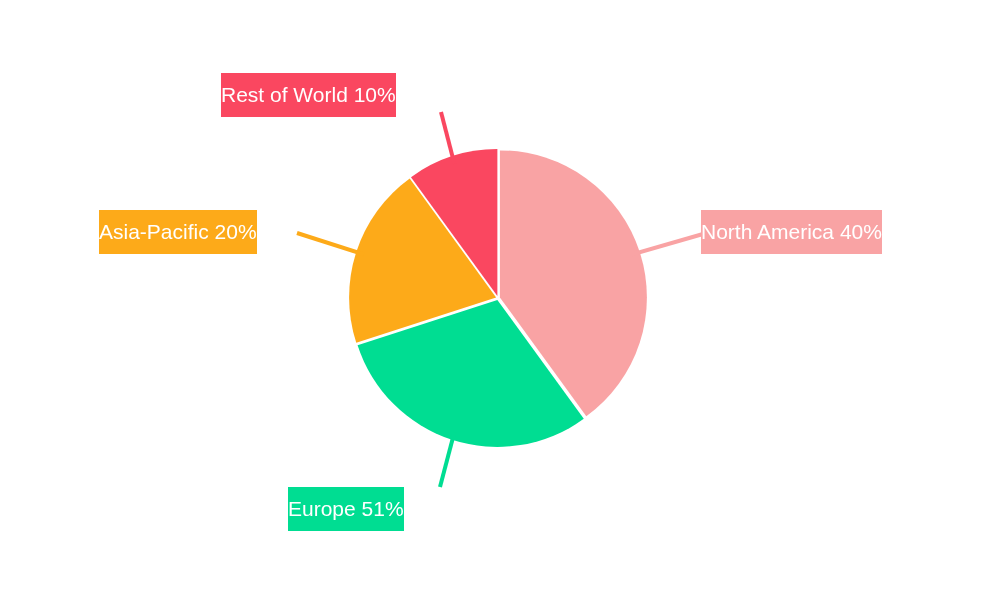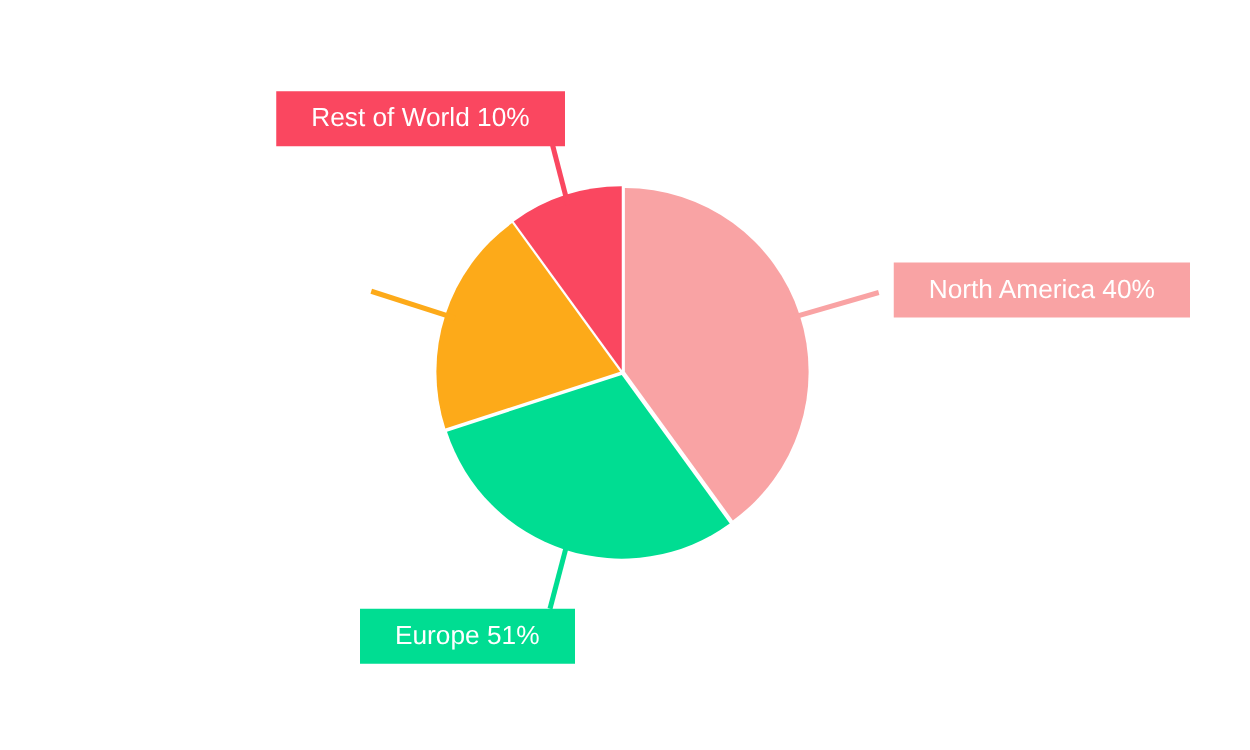--- a/index.html
+++ b/index.html
@@ -25,33 +25,32 @@
     width: 1000px;
     height: 600px;
     display: block;
   }
   .slice-label {
     position: absolute;
     display: flex;
     align-items: center;
     justify-content: center;
     height: 44px;
-    padding: 0 28px;
+    padding: 0 0;
     box-sizing: border-box;
     color: #ffffff;
     font-family: "Liberation Sans", sans-serif;
     font-size: 21px;
     line-height: 44px;
     white-space: nowrap;
     letter-spacing: 0px;
   }
   #label-north-america {
     left: 701px;
     top: 210px;
-    margin-left: 14px;
   }
   #label-europe {
     left: 288px;
     top: 487px;
   }
   #label-asia-pacific {
     left: 99px;
     top: 210px;
   }
   #label-rest-of-world {
@@ -76,16 +75,17 @@
         <line x1="454.4286037931324" y1="432.09896879761664" x2="440" y2="487" stroke="#00DD92" stroke-width="4"></line>
         <line x1="363.90103120238336" y1="254.42860379313237" x2="297" y2="233" stroke="#FDAA19" stroke-width="4"></line>
         <line x1="454.4286037931324" y1="163.90103120238336" x2="441" y2="112" stroke="#FA4760" stroke-width="4"></line>
       </g>
   </svg>
 
   <div class="slice-label" id="label-north-america" style="background: rgb(249, 163, 164);">North America 40%</div>
 
   <div class="slice-label" id="label-europe" style="background: rgb(0, 221, 146);">Europe 51%</div>
 
+  <div class="slice-label" id="label-asia-pacific" style="background: rgb(253, 170, 25);">Asia-Pacific 20%</div>
 
   <div class="slice-label" id="label-rest-of-world" style="background: rgb(250, 71, 96);">Rest of World 10%</div>
 
 </div>
 
 </body></html>

